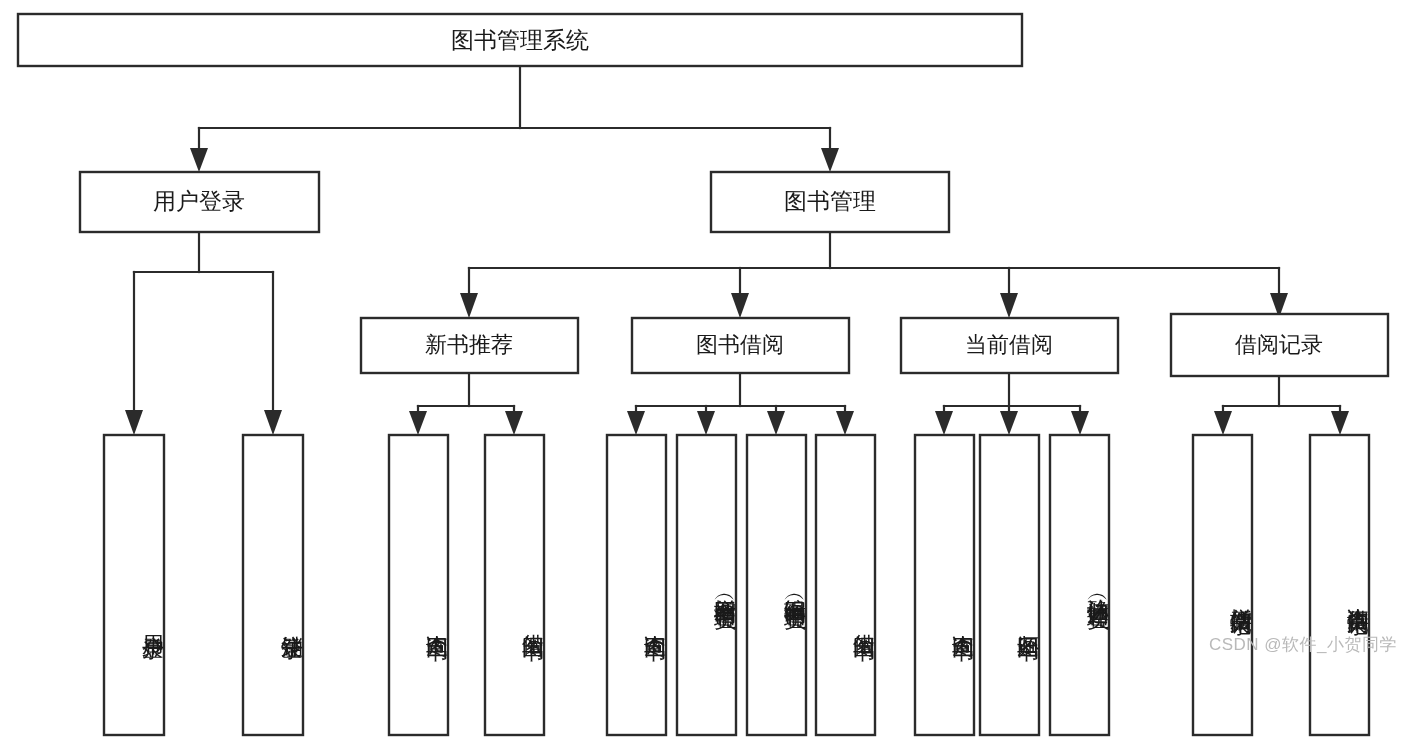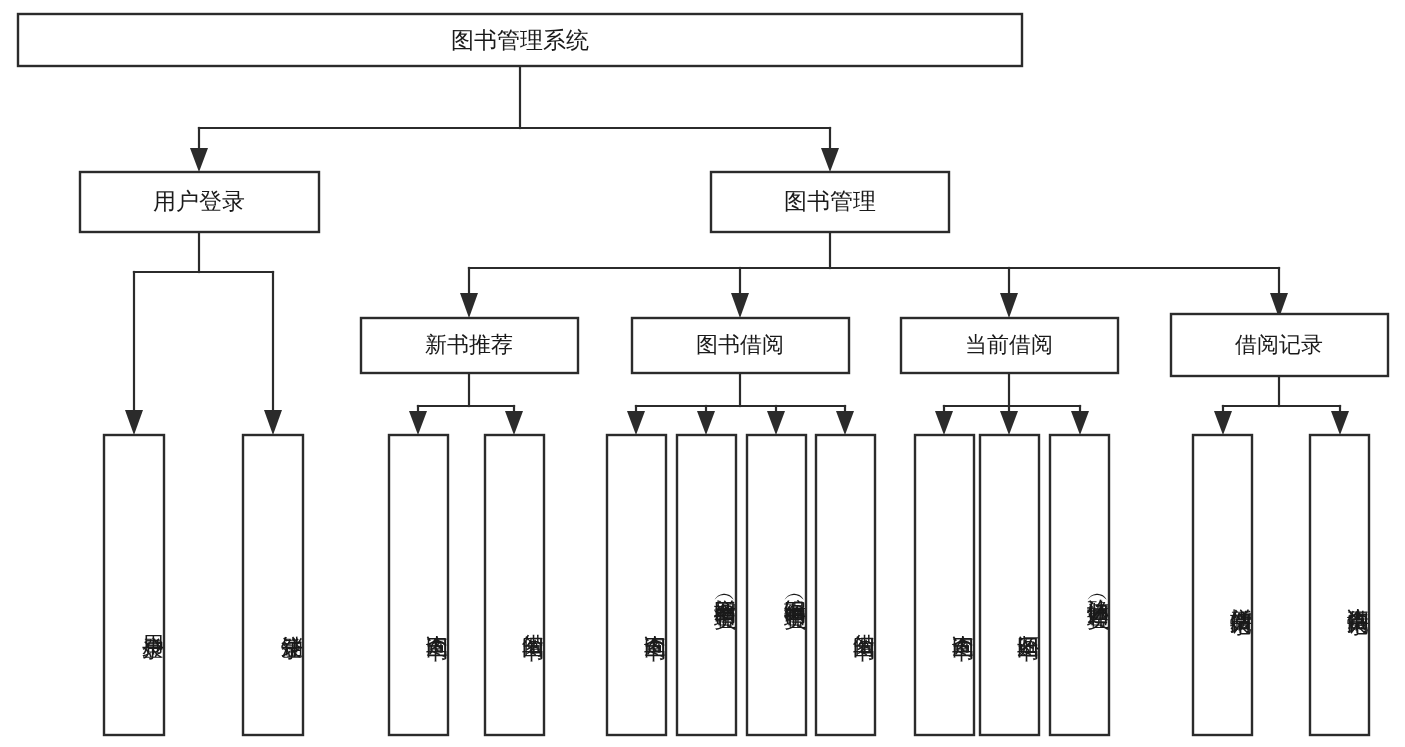--- a/index.html
+++ b/index.html
@@ -181,14 +181,15 @@
   <div class="vlabel" style="left:747px;top:443px;width:59px;height:290px;">编辑图书（管理员）</div>
   <div class="vlabel" style="left:816px;top:510px;width:59px;height:220px;">借阅图书</div>
 
   <div class="vlabel" style="left:915px;top:510px;width:59px;height:220px;">查询图书</div>
   <div class="vlabel" style="left:980px;top:510px;width:59px;height:220px;">归还图书</div>
   <div class="vlabel" style="left:1050px;top:443px;width:59px;height:290px;">确认归还（管理员）</div>
 
   <div class="vlabel" style="left:1193px;top:462px;width:59px;height:265px;">新增借阅记录</div>
   <div class="vlabel" style="left:1310px;top:462px;width:59px;height:265px;">查询借阅记录</div>
 
+  <div class="watermark">CSDN @软件_小贺同学</div>
 
 </div>
 
 </body></html>

